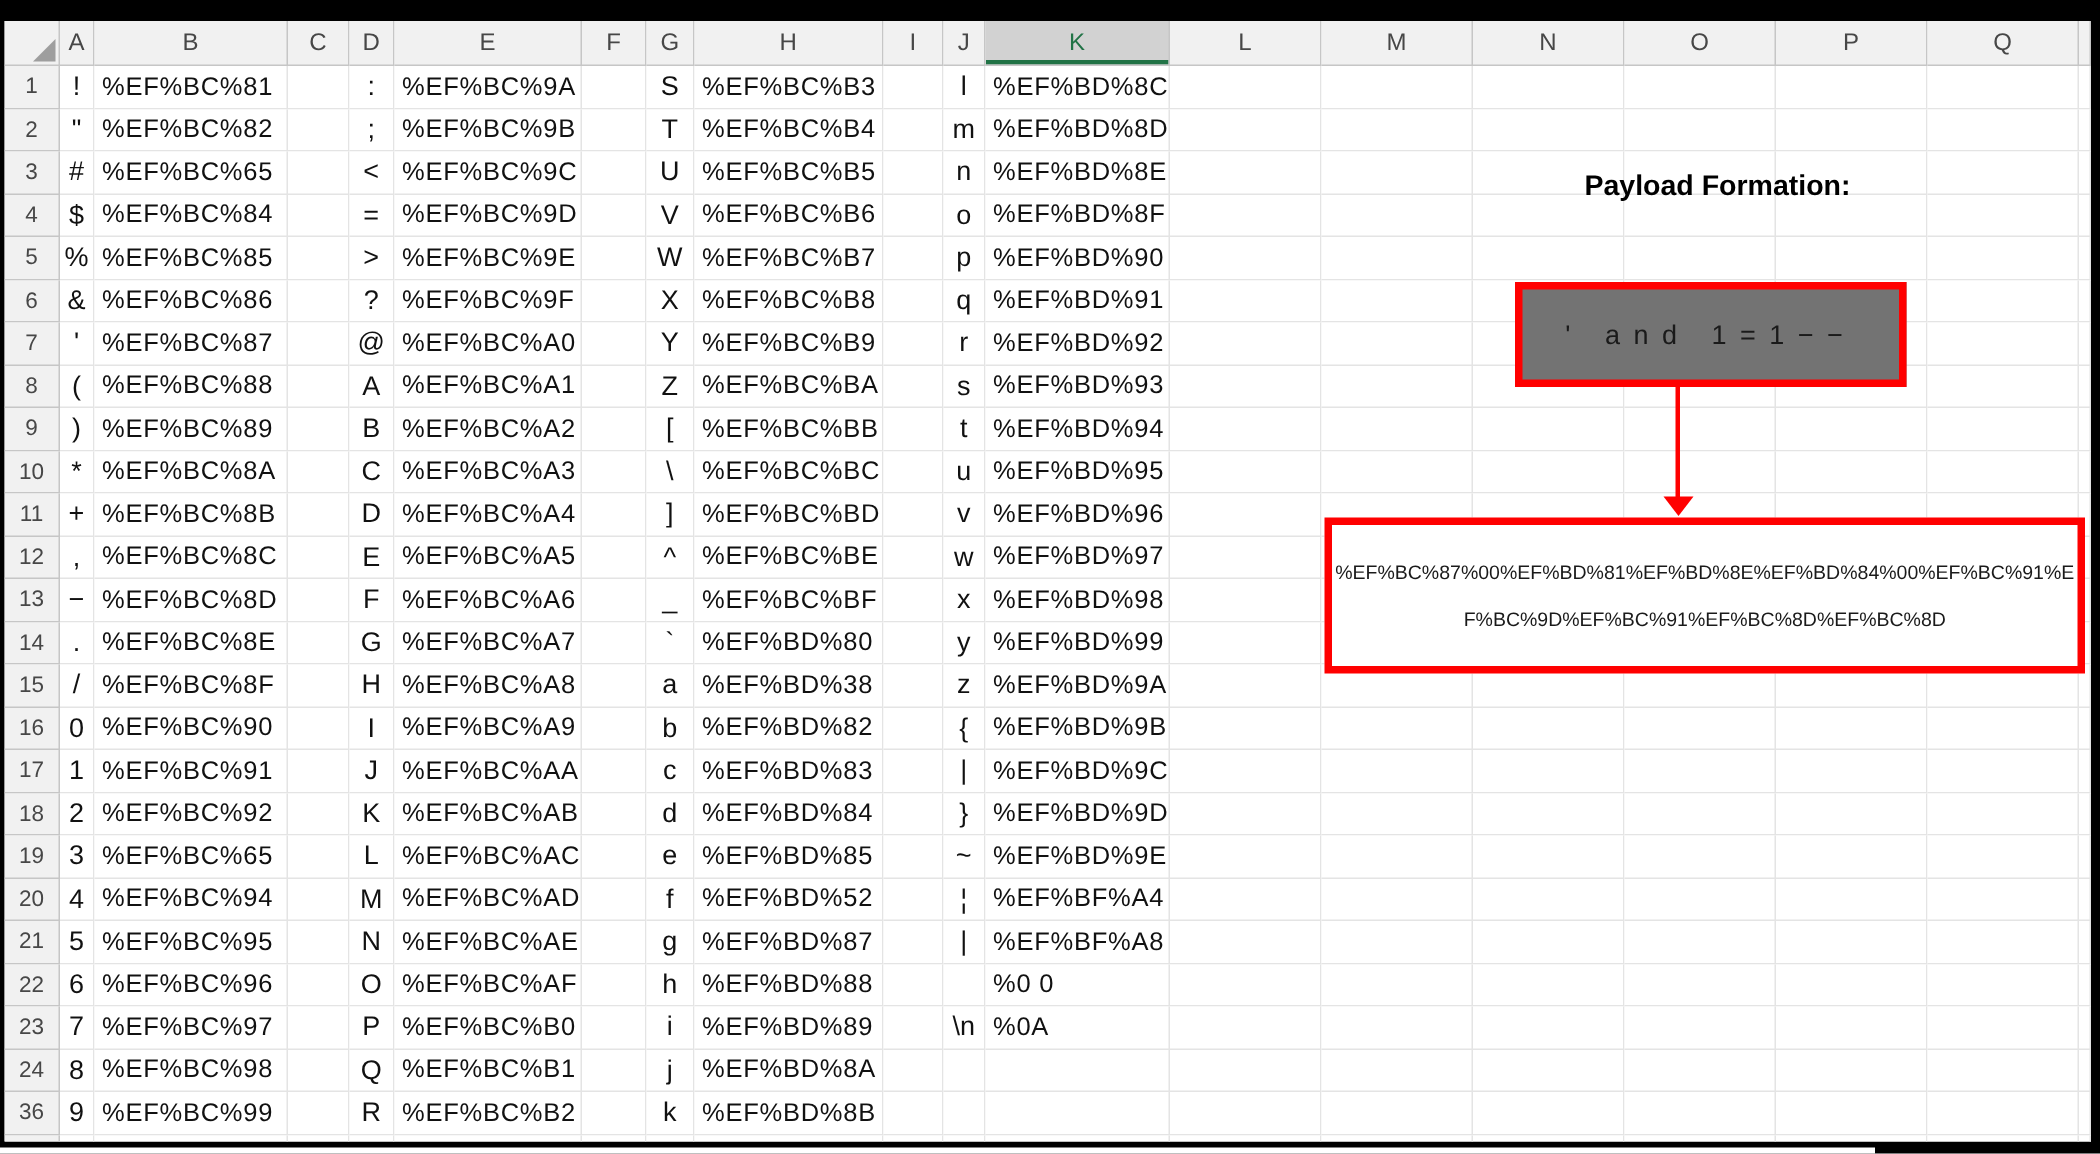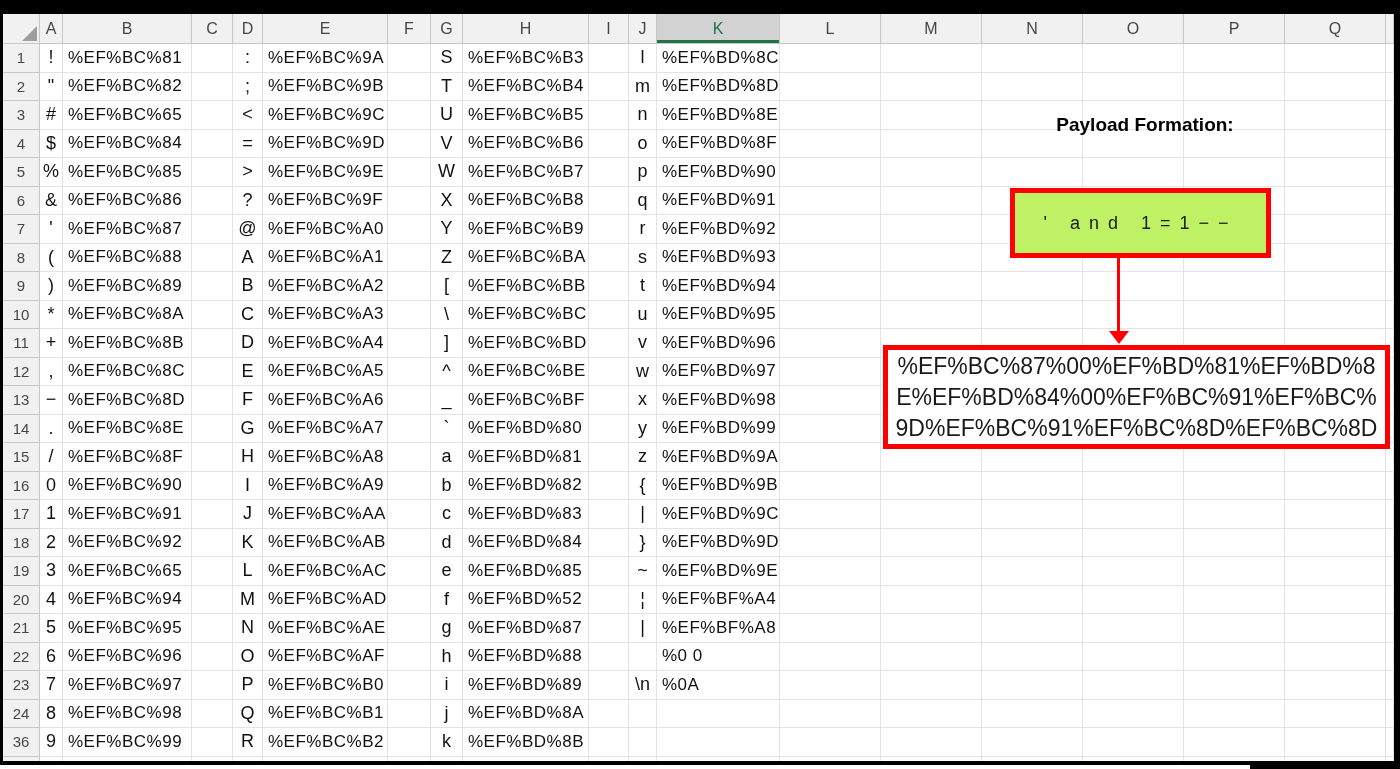--- a/index.html
+++ b/index.html
@@ -43,42 +43,42 @@
   .char{justify-content:center;font-size:18px;}
   .enc{justify-content:flex-start;padding-left:5px;font-size:17px;letter-spacing:.5px;}
   .overlay{position:absolute;left:0;top:12px;width:100%;height:100%;pointer-events:none;}
   .overlay>*{pointer-events:auto;}
   .pf-title{
     position:absolute;left:987px;top:88px;width:310px;
     text-align:center;font-weight:bold;font-size:19px;color:#000;
   }
   .box-plain{
     position:absolute;left:1007px;top:162px;width:261px;height:70px;
-    border:5px solid #ff0000;box-sizing:border-box;background:#bef264;
+    border:5px solid #ff0000;box-sizing:border-box;background:#737373;
     display:flex;align-items:center;justify-content:center;
   }
   .box-plain span{
     font-size:18px;color:#1a1a1a;letter-spacing:9px;white-space:nowrap;
   }
   .arrow-line{
     position:absolute;left:1114px;top:231px;width:3px;height:76px;background:#ff0000;
   }
   .arrow-head{
     position:absolute;left:1106px;top:305px;width:0;height:0;
     border-left:10px solid transparent;border-right:10px solid transparent;
     border-top:13px solid #ff0000;
   }
   .box-enc{
     position:absolute;left:880px;top:319px;width:507px;height:104px;
     border:5px solid #ff0000;box-sizing:border-box;background:#fff;
     display:flex;align-items:center;
   }
   .box-enc span{
     display:block;width:100%;padding:0 2px;
-    font-size:23px;line-height:31px;color:#1a1a1a;
+    font-size:13px;line-height:31px;color:#1a1a1a;
     text-align:center;word-break:break-all;white-space:normal;
   }
   .bottom-sliver{
     position:absolute;left:0;top:765px;width:1250px;height:4px;background:#fff;
   }
 </style>
 </head>
 <body>
 
 <div class="sheet">
@@ -371,21 +371,21 @@
       <div class="cell char"></div>
       <div class="cell"></div>
       <div class="hdr rowhdr">15</div>
       <div class="cell char">/</div>
       <div class="cell enc">%EF%BC%8F</div>
       <div class="cell char"></div>
       <div class="cell char">H</div>
       <div class="cell enc">%EF%BC%A8</div>
       <div class="cell char"></div>
       <div class="cell char">a</div>
-      <div class="cell enc">%EF%BD%81</div>
+      <div class="cell enc">%EF%BD%38</div>
       <div class="cell char"></div>
       <div class="cell char">z</div>
       <div class="cell enc">%EF%BD%9A</div>
       <div class="cell char"></div>
       <div class="cell char"></div>
       <div class="cell char"></div>
       <div class="cell char"></div>
       <div class="cell char"></div>
       <div class="cell char"></div>
       <div class="cell"></div>

